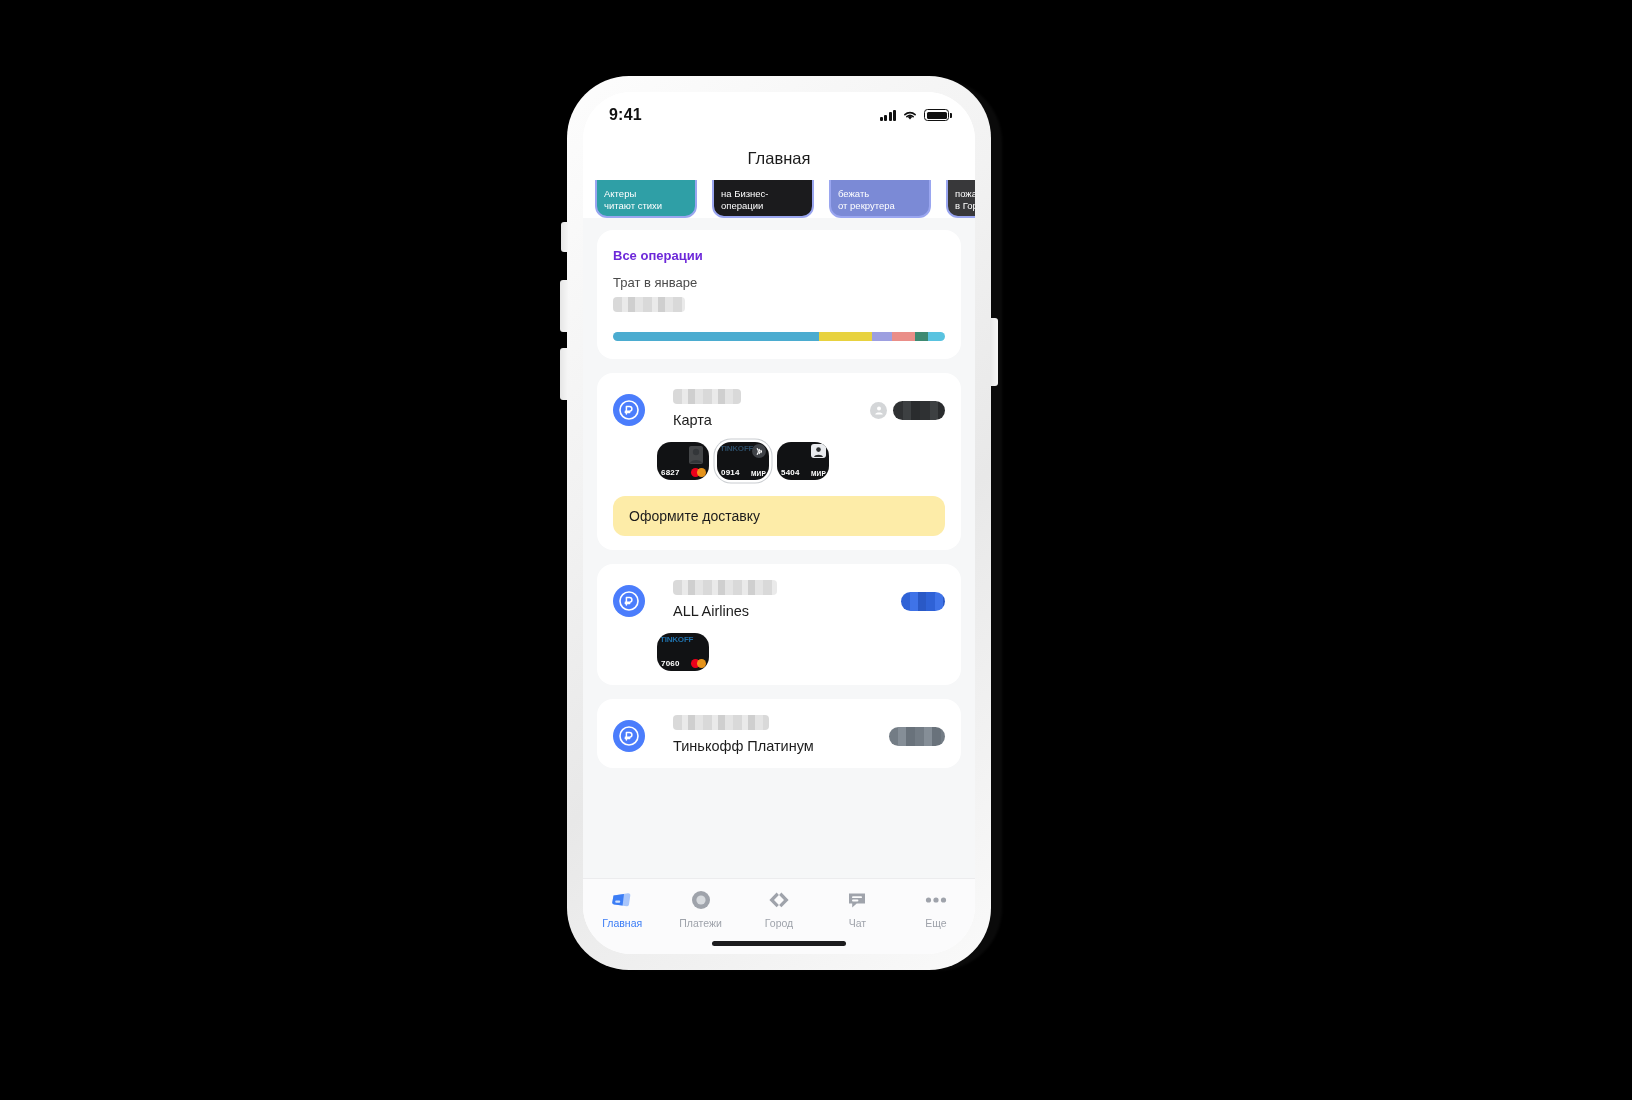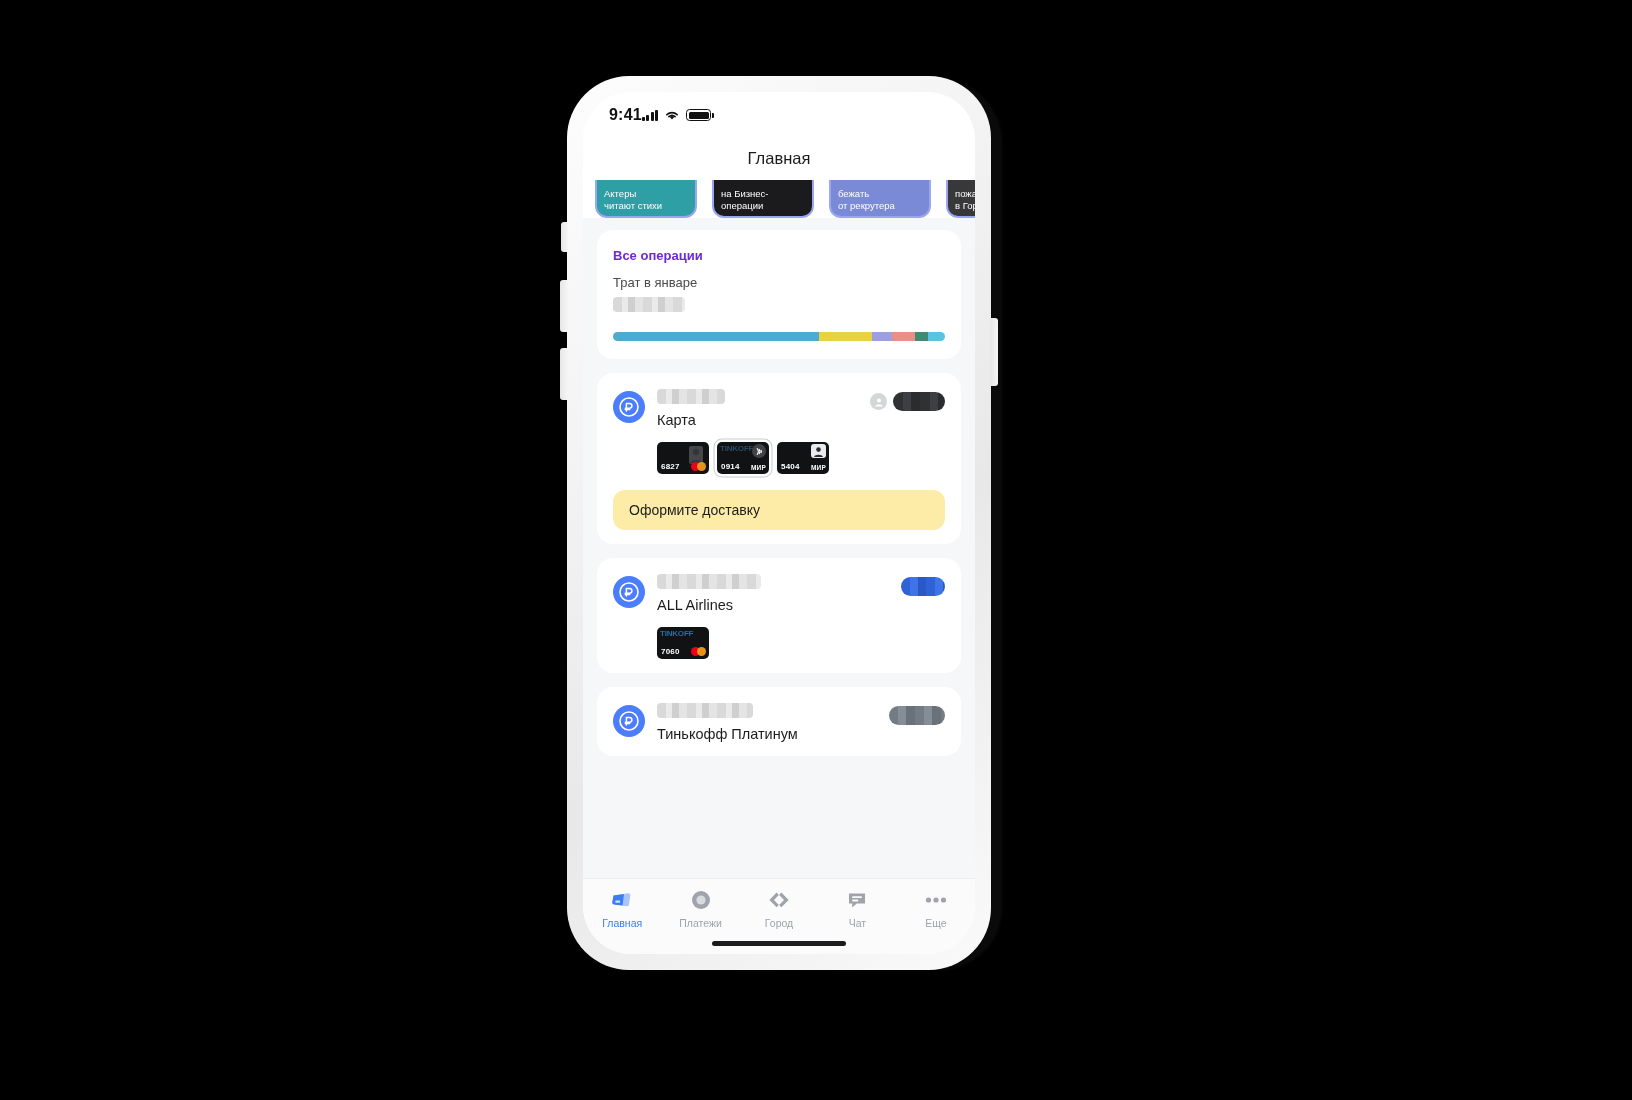--- a/index.html
+++ b/index.html
@@ -86,21 +86,21 @@
     margin-top: -2px;
   }
 
   
   #status-bar {
     position: absolute;
     top: 0; left: 0; right: 0;
     height: 44px;
     display: flex;
     align-items: center;
-    justify-content: flex-start;
+    justify-content: space-between;
     padding: 0 26px;
     z-index: 45;
     background: #fff;
   }
   #status-time {
     font-size: 16px;
     font-weight: 700;
     color: #111;
     letter-spacing: 0.2px;
     margin-top: 2px;
@@ -262,22 +262,22 @@
   
   .acct-card {
     background: #fff;
     border-radius: 16px;
     margin: 14px 14px 0 14px;
     padding: 16px 16px 14px 16px;
     position: relative;
   }
   .acct-head {
     display: flex;
-    align-items: flex-start;
-    gap: 12px;
+    align-items: center;
+    gap: 28px;
   }
   .acct-logo {
     flex: 0 0 32px;
     width: 32px; height: 32px;
     border-radius: 50%;
     background: #4b7dfc;
     display: flex;
     align-items: center;
     justify-content: center;
     margin-top: 2px;
@@ -330,22 +330,22 @@
 
   
   .mini-row {
     display: flex;
     gap: 8px;
     margin-top: 14px;
     padding-left: 44px;
   }
   .mini-card {
     position: relative;
-    width: 52px; height: 32px;
-    border-radius: 5px;
+    width: 52px; height: 38px;
+    border-radius: 14px;
     background: #111214;
     overflow: hidden;
     flex: 0 0 auto;
   }
   .mini-card.selected { box-shadow: 0 0 0 2.5px #ffffff, 0 0 0 3.5px #c9ccd0; }
   .mini-card.gray { background: #a9aeb8; }
   .mini-num {
     position: absolute;
     left: 4px; bottom: 3px;
     font-size: 8px;

